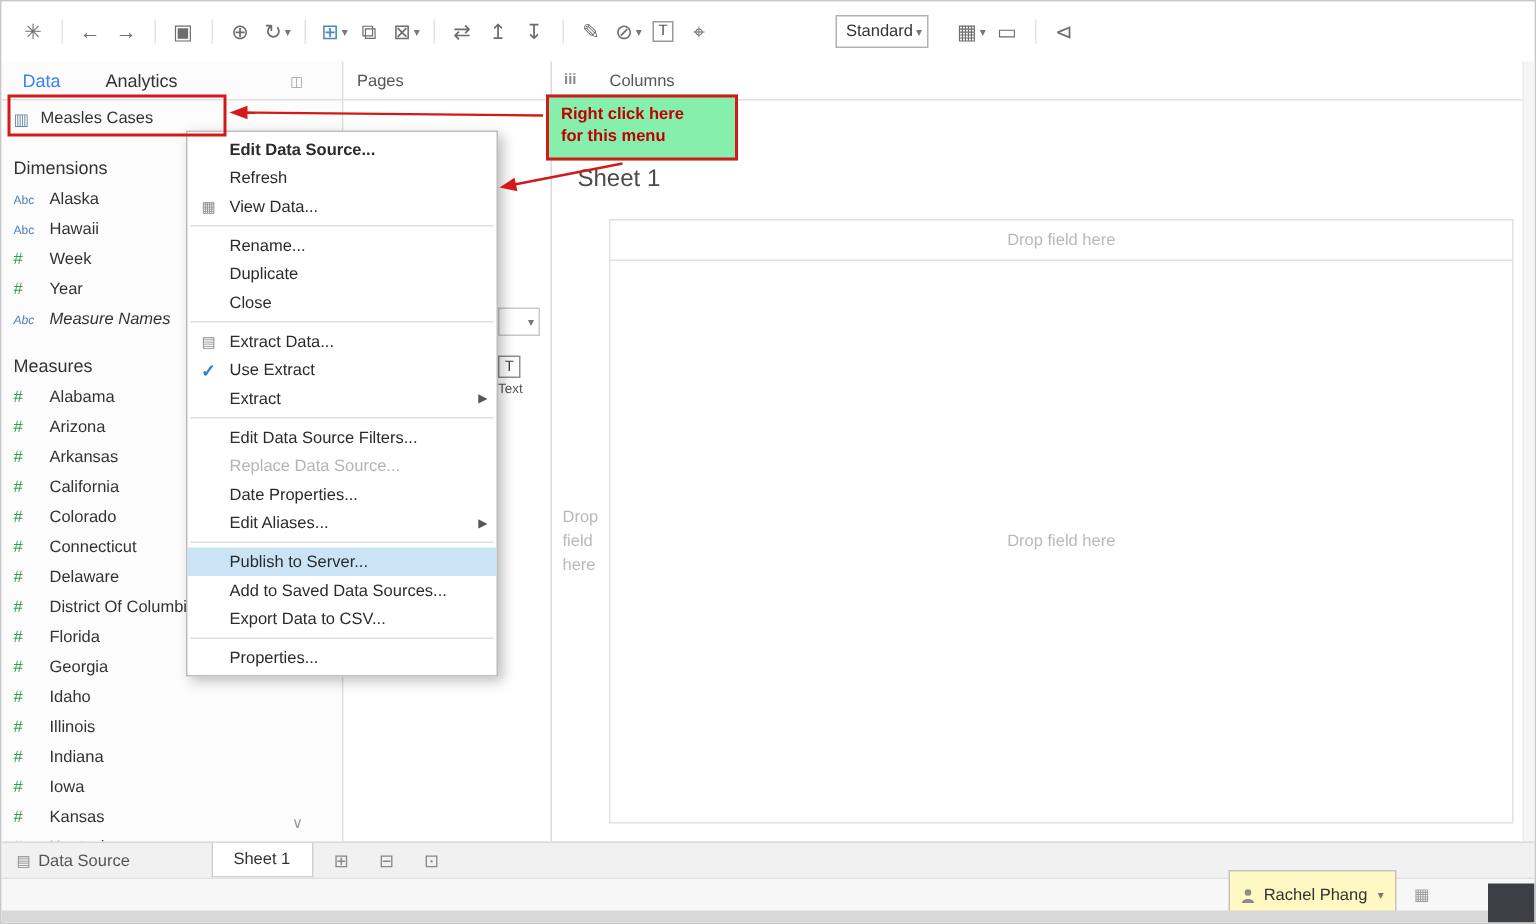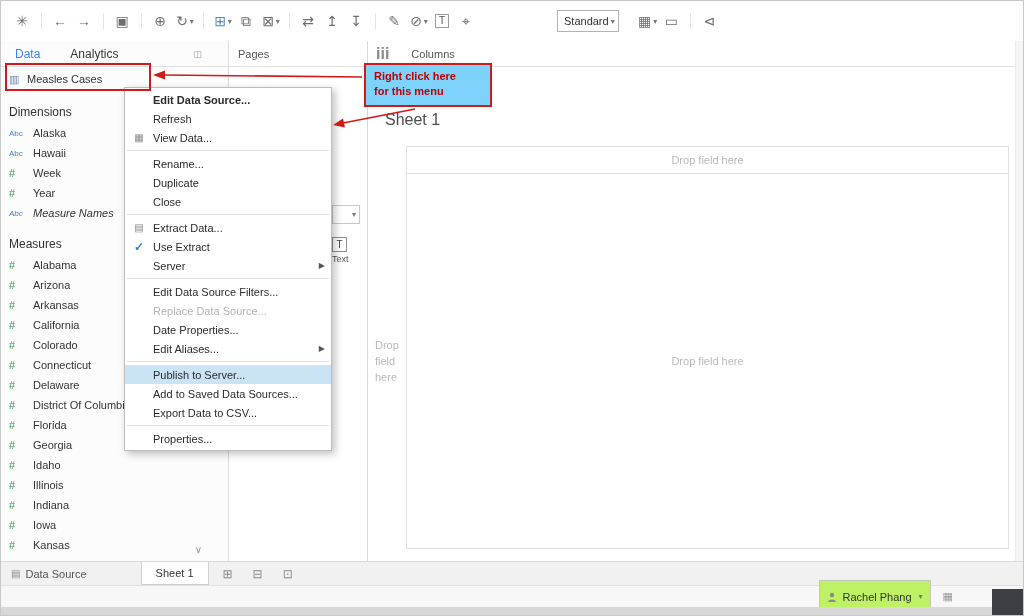--- a/index.html
+++ b/index.html
@@ -38,21 +38,21 @@
   .cards { position:absolute; left:228px; top:40px; width:139px; bottom:54px; background:#fff; border-right:1px solid #d9d9d9; }
   .pages-header { height:26px; border-bottom:1px solid #e0e0e0; display:flex; align-items:center; padding-left:9px; font-size:11px; color:#555; }
   .mini-combo { position:absolute; left:331px; top:204px; width:28px; height:19px; border:1px solid #c9c9c9; background:#fff; display:flex; align-items:center; justify-content:flex-end; padding-right:3px; cursor:pointer; z-index:5; }
   .marks-text { position:absolute; left:331px; top:236px; width:30px; height:34px; display:flex; flex-direction:column; align-items:flex-start; cursor:pointer; z-index:5; }
   .mt-box { width:15px; height:15px; border:1px solid #8f8f8f; font-size:10px; color:#444; display:flex; align-items:center; justify-content:center; }
   .mt-label { font-size:9px; color:#555; margin-top:2px; }
 
   
   .canvas { position:absolute; left:367px; top:40px; right:0; bottom:54px; background:#fff; }
   .columns-shelf { height:26px; border-bottom:1px solid #e0e0e0; display:flex; align-items:center; padding-left:8px; cursor:pointer; }
-  .col-icon { color:#8a8a8a; font-size:16px; font-weight:bold; letter-spacing:0; font-style:normal; }
+  .col-icon { color:#8a8a8a; font-size:10px; font-weight:bold; letter-spacing:0; font-style:normal; }
   .shelf-label { font-size:11px; color:#555; margin-left:22px; }
   .sheet-title { position:absolute; left:17px; top:70px; font-size:16px; color:#4c4c4c; }
   .sheet { position:absolute; left:38px; top:105px; right:14px; bottom:12px; border:1px solid #e1e1e1; }
   .drop-band { height:27px; border-bottom:1px solid #e1e1e1; text-align:center; line-height:26px; font-size:11px; color:#b9b9b9; cursor:pointer; }
   .drop-main { position:absolute; left:0; right:0; top:27px; bottom:0; display:flex; align-items:center; justify-content:center; font-size:11px; color:#b9b9b9; cursor:pointer; }
   .drop-left { position:absolute; left:7px; top:297px; width:28px; font-size:11px; color:#b9b9b9; line-height:1.45; cursor:pointer; }
   .vscroll { position:absolute; right:0; top:40px; width:8px; bottom:54px; background:#f5f5f5; border-left:1px solid #ececec; }
 
   
   .menu { position:absolute; left:123px; top:86px; width:208px; background:#fff; border:1px solid #bdbdbd; box-shadow:3px 3px 8px rgba(0,0,0,0.25); padding:2px 0; z-index:150; }
@@ -63,33 +63,33 @@
   .menu-item.disabled { color:#b4b4b4; cursor:default; }
   .menu-item.highlighted { background:#cbe4f5; }
   .mi-gutter { width:28px; flex:none; display:flex; align-items:center; justify-content:center; }
   .mi-check { color:#2f80d3; font-weight:bold; font-size:12px; }
   .mi-icon { color:#8a8a8a; font-size:10px; }
   .mi-label { flex:1; white-space:nowrap; }
   .mi-sub { font-size:8px; color:#555; }
 
   
   .red-rect { position:absolute; left:4px; top:62px; width:146px; height:28px; border:2px solid #d21a1a; z-index:200; pointer-events:none; }
-  .annotation { position:absolute; left:363px; top:62px; width:128px; height:44px; border:2px solid #d21a1a; background:#7dd3fc; z-index:200; padding:4px 8px; font-size:11px; font-weight:bold; color:#c00000; line-height:1.4; }
+  .annotation { position:absolute; left:363px; top:62px; width:128px; height:44px; border:2px solid #d21a1a; background:#86efac; z-index:200; padding:4px 8px; font-size:11px; font-weight:bold; color:#c00000; line-height:1.4; }
   .arrows { position:absolute; left:0; top:0; width:1024px; height:616px; z-index:190; pointer-events:none; }
 
   
   .tabs-bar { position:absolute; left:0; right:0; bottom:30px; height:24px; background:#f1f1f1; border-top:1px solid #d9d9d9; display:flex; align-items:stretch; }
   .ds-tab { display:flex; align-items:center; gap:5px; padding:0 10px; font-size:11px; color:#555; cursor:pointer; }
   .ds-tab span:first-child { color:#8a8a8a; font-size:10px; }
   .sheet-tab { margin-left:44px; background:#fff; border:1px solid #cfcfcf; border-top:none; display:flex; align-items:center; padding:0 14px; font-size:11px; color:#333; cursor:pointer; }
   .new-btn { border:none; background:transparent; color:#8a8a8a; font-size:12px; margin-left:8px; cursor:pointer; display:flex; align-items:center; font-family:inherit; }
 
   
   .status-bar { position:absolute; left:0; right:0; bottom:8px; height:22px; background:#f7f7f7; border-top:1px solid #e0e0e0; display:flex; align-items:center; justify-content:flex-end; gap:12px; padding-right:70px; }
-  .user-chip { height:33px; border:1px solid #c4c4c4; background:#bef264; display:flex; align-items:center; gap:5px; padding:0 7px; font-size:11px; color:#333; cursor:pointer; }
+  .user-chip { height:33px; border:1px solid #c4c4c4; background:#fef9c3; display:flex; align-items:center; gap:5px; padding:0 7px; font-size:11px; color:#333; cursor:pointer; }
   .status-grid { color:#9a9a9a; font-size:11px; cursor:pointer; }
   .bottom-strip { position:absolute; left:0; right:0; bottom:0; height:8px; background:#d8d8d8; }
   .dark-corner { position:absolute; right:0; bottom:0; width:31px; height:26px; background:#3e3f44; z-index:210; }
 </style>
 </head>
 <body>
 
 <div class="app">
 
   <div class="toolbar">
@@ -424,21 +424,21 @@
         </span>
         <span class="mi-label">Use Extract</span>
         <span class="mi-sub"></span>
       </div>
 
       <div class="menu-item">
         <span class="mi-gutter">
           <span class="mi-check"></span>
           <span class="mi-icon"></span>
         </span>
-        <span class="mi-label">Server</span>
+        <span class="mi-label">Extract</span>
         <span class="mi-sub">▶</span>
       </div>
 
       <div class="menu-item group-start">
         <span class="mi-gutter">
           <span class="mi-check"></span>
           <span class="mi-icon"></span>
         </span>
         <span class="mi-label">Edit Data Source Filters...</span>
         <span class="mi-sub"></span>

